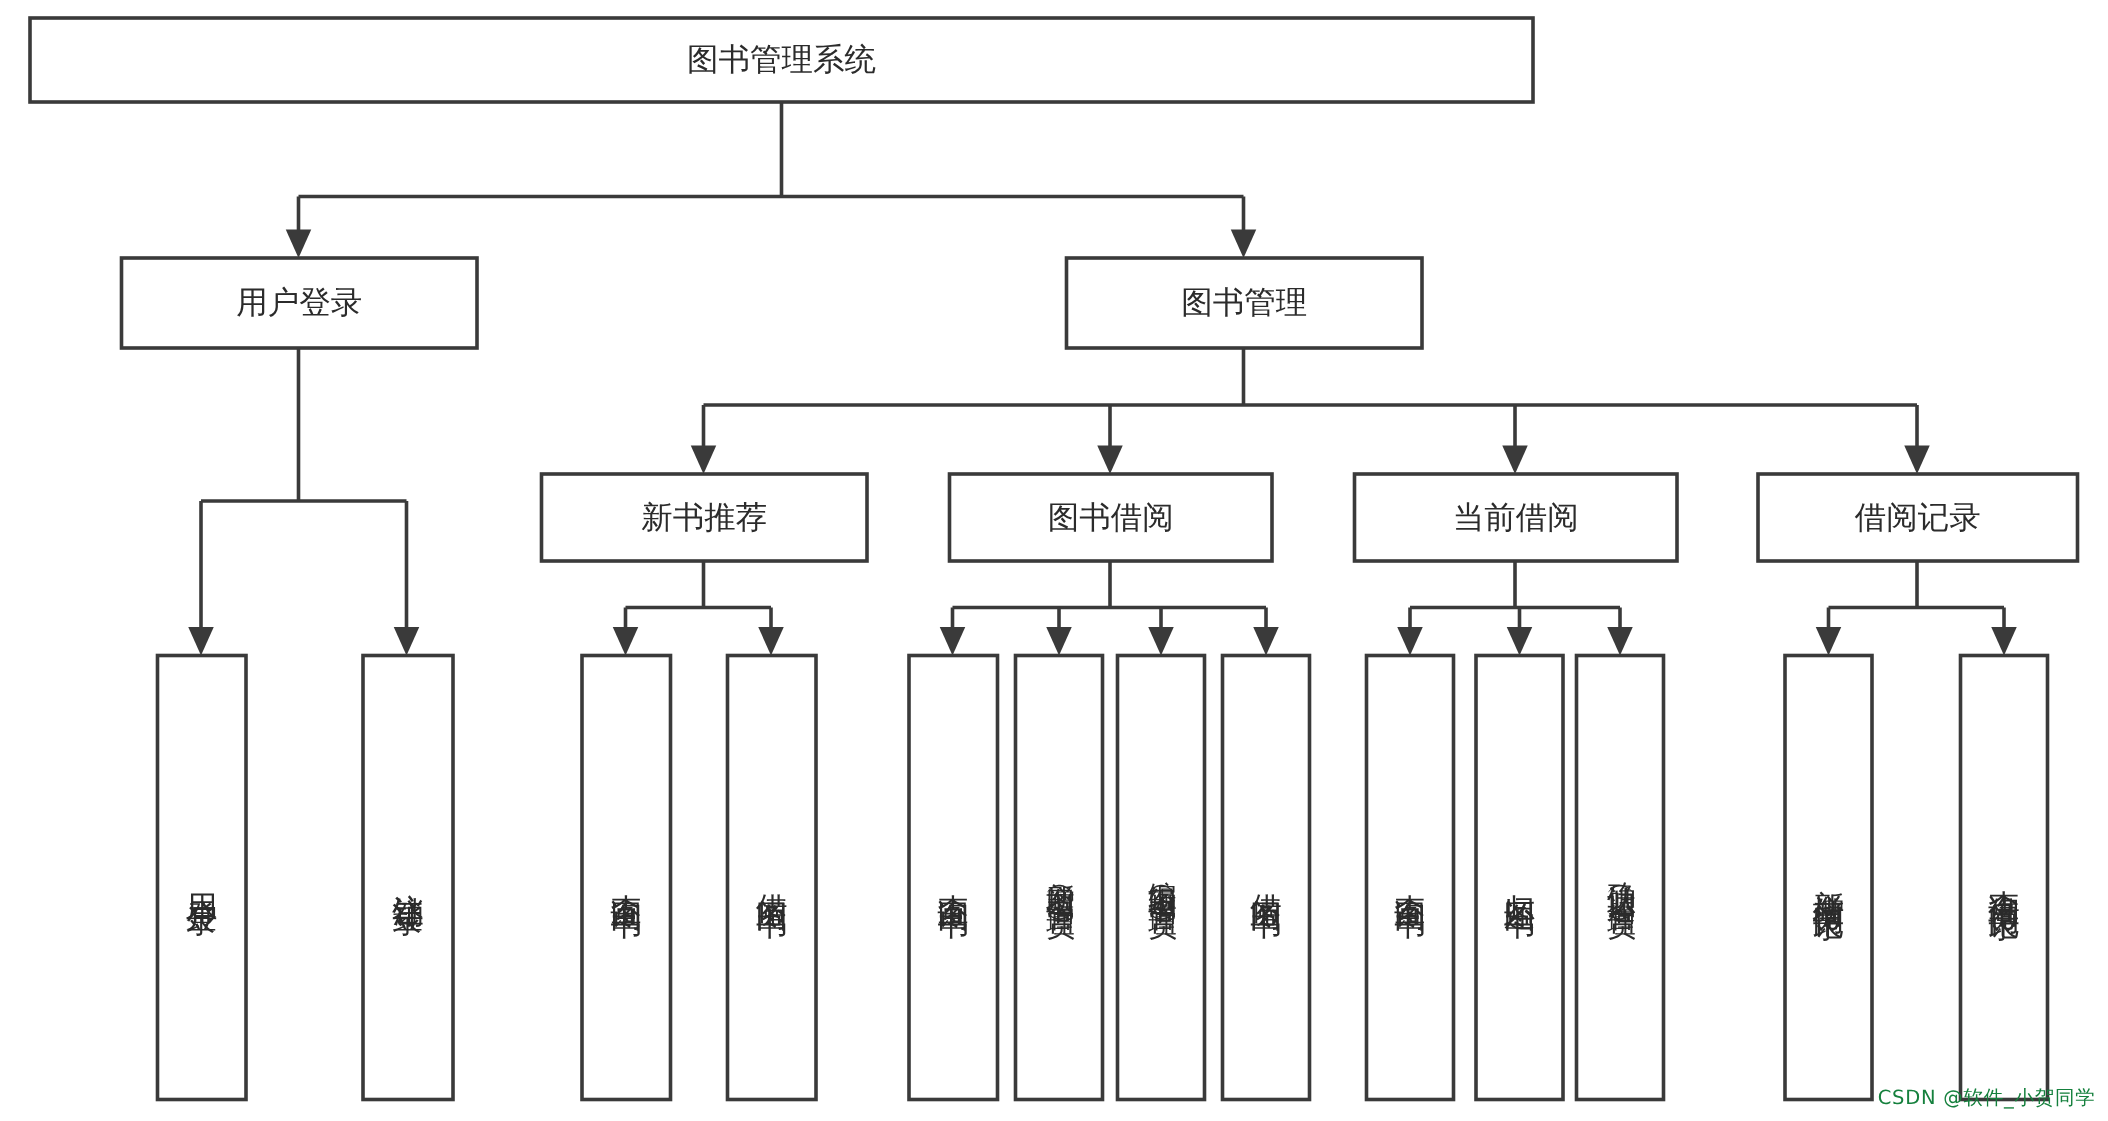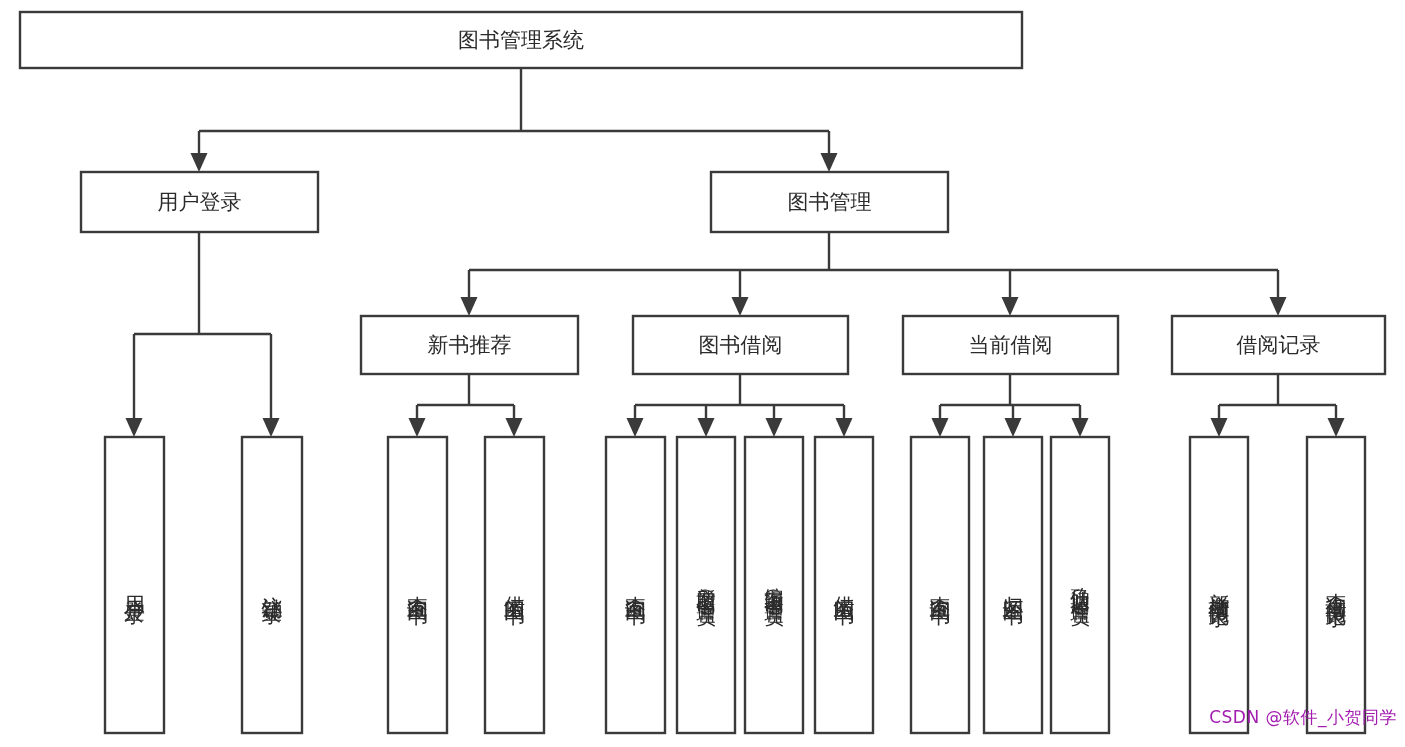--- a/index.html
+++ b/index.html
@@ -62,24 +62,24 @@
     font-size: 21px;
     line-height: 1.05;
     color: #2b2b2b;
     letter-spacing: 3px;
     white-space: nowrap;
     text-align: center;
   }
   .watermark {
     position: absolute;
     right: 8px;
-    bottom: 18px;
-    font-family: "DejaVu Sans", "Liberation Sans", sans-serif;
-    font-size: 17px;
-    color: #a21caf;
+    bottom: 6px;
+    font-family: "DejaVu Sans", "Liberation Sans", sans-serif;
+    font-size: 13px;
+    color: #15803d;
     letter-spacing: 0.5px;
     white-space: nowrap;
     pointer-events: none;
   }
 </style>
 </head>
 <body>
 
 <div id="diagram-root">
   <svg class="diagram-canvas" id="diagram-svg" viewBox="0 0 1405 747" xmlns="http://www.w3.org/2000/svg">

